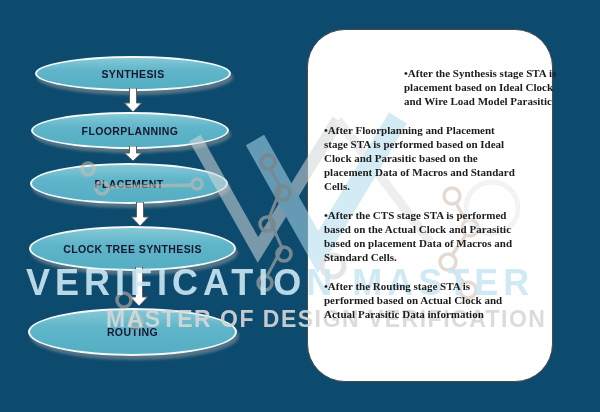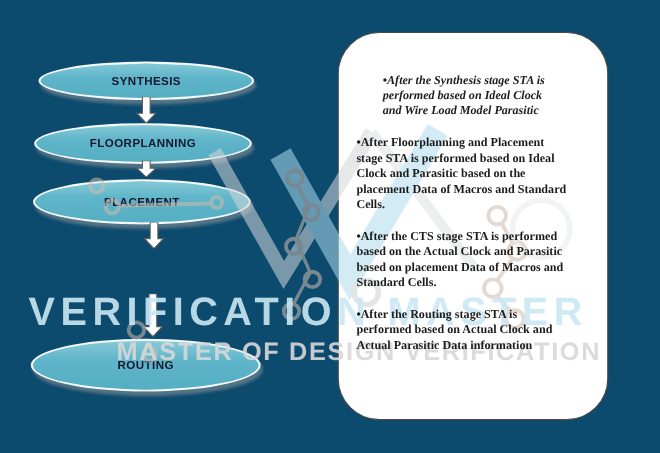--- a/index.html
+++ b/index.html
@@ -47,21 +47,21 @@
     box-sizing:border-box;
   }
   .panel-content{
     position:relative;z-index:5;
     padding:36px 12px 0 16px;
     font-family:"Liberation Serif",serif;
     font-weight:bold;
     font-size:11px;line-height:14px;color:#1c1c1c;
   }
   .bullet{margin:0 0 15px 0;}
-  .bullet.indented{margin-left:24px;font-style:italic;}
+  .bullet.indented{margin-left:80px;}
   .bullet div{white-space:nowrap;}
 
   
   .watermark-layer{
     position:absolute;left:0;top:0;width:544px;height:412px;
     z-index:3;pointer-events:none;
   }
   .wm-line1{
     position:absolute;left:26px;top:262px;
     font-size:36px;font-weight:bold;letter-spacing:5px;
@@ -96,34 +96,37 @@
   </svg>
 
   <div class="node n3">
     <span>PLACEMENT</span>
   </div>
 
   <svg class="arrow a3" width="20" height="24" viewBox="0 0 20 24">
     <polygon points="6.5,0 13.5,0 13.5,15 18.5,15 10,24 1.5,15 6.5,15" fill="#ffffff" stroke="#5f5f5f" stroke-width="1"></polygon>
   </svg>
 
+  <div class="node n4">
+    <span>CLOCK TREE SYNTHESIS</span>
+  </div>
 
   <svg class="arrow a4" width="20" height="39" viewBox="0 0 20 39">
     <polygon points="6.5,0 13.5,0 13.5,30 18.5,30 10,39 1.5,30 6.5,30" fill="#ffffff" stroke="#5f5f5f" stroke-width="1"></polygon>
   </svg>
 
   <div class="node n5">
     <span>ROUTING</span>
   </div>
 
   <div class="panel">
     <div class="panel-content">
       <div class="bullet indented">
         <div>•After the Synthesis stage STA is</div>
-        <div>performed based on Ideal Clock</div>
+        <div>placement based on Ideal Clock</div>
         <div>and Wire Load Model Parasitic</div>
       </div>
       <div class="bullet">
         <div>•After Floorplanning and Placement</div>
         <div>stage STA is performed based on Ideal</div>
         <div>Clock and Parasitic based on the</div>
         <div>placement Data of Macros and Standard</div>
         <div>Cells.</div>
       </div>
       <div class="bullet">

